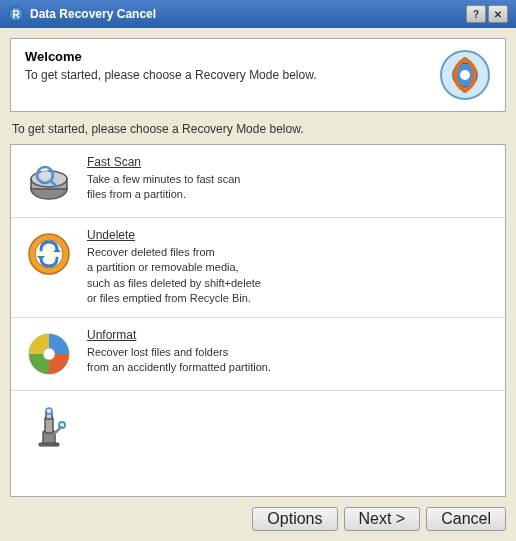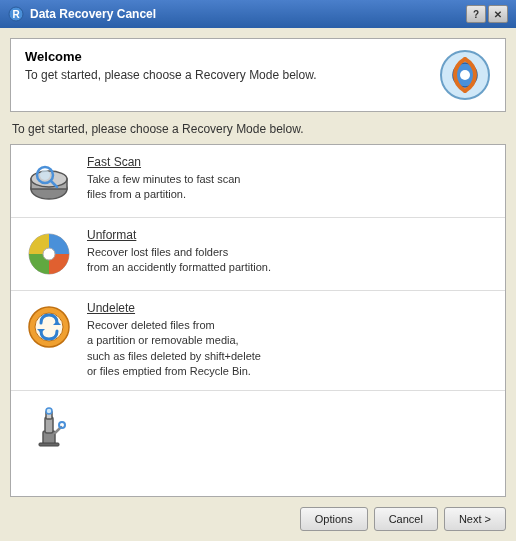--- a/index.html
+++ b/index.html
@@ -150,21 +150,21 @@
       display: flex;
       justify-content: flex-end;
       align-items: center;
       padding-top: 10px;
       gap: 6px;
     }
 
     .footer-btn {
       height: 24px;
       padding: 0 14px;
-      font-size: 11px;
+      font-size: 16px;
       background: linear-gradient(to bottom, #f5f5f5, #dcdcdc);
       border: 1px solid #999;
       border-radius: 3px;
       cursor: pointer;
       color: #222;
     }
 
     
   </style>
 </head>
@@ -219,74 +219,74 @@
       <div class="mode-text">
         <div class="mode-title">Fast Scan</div>
         <div class="mode-desc">Take a few minutes to fast scan<br>files from a partition.</div>
       </div>
     </div>
 
     <div class="mode-item">
       <div class="mode-icon-wrap">
         <svg width="48" height="48" viewBox="0 0 48 48">
 
+          <circle cx="24" cy="24" r="20" fill="#f0a030" stroke="#c07010" stroke-width="1.5"></circle>
+          <circle cx="24" cy="24" r="14" fill="#fff8e8" stroke="#c07010" stroke-width="1"></circle>
+
+          <path d="M16 20 Q16 12 24 12 Q32 12 32 20" fill="none" stroke="#3080d0" stroke-width="3" stroke-linecap="round"></path>
+          <polygon points="32,18 36,22 28,22" fill="#3080d0"></polygon>
+          <path d="M32 28 Q32 36 24 36 Q16 36 16 28" fill="none" stroke="#3080d0" stroke-width="3" stroke-linecap="round"></path>
+          <polygon points="16,30 12,26 20,26" fill="#3080d0"></polygon>
+        </svg>
+      </div>
+      <div class="mode-text">
+        <div class="mode-title">Undelete</div>
+        <div class="mode-desc">Recover deleted files from<br>a partition or removable media,<br>such as files deleted by shift+delete<br>or files emptied from Recycle Bin.</div>
+      </div>
+    </div>
+
+    <div class="mode-item">
+      <div class="mode-icon-wrap">
+        <svg width="48" height="48" viewBox="0 0 48 48">
+
           <circle cx="24" cy="24" r="20" fill="#ddd" stroke="#aaa" stroke-width="1"></circle>
 
           <path d="M24 24 L24 4 A20 20 0 0 1 44 24 Z" fill="#4a90d9"></path>
           <path d="M24 24 L44 24 A20 20 0 0 1 24 44 Z" fill="#e06030"></path>
           <path d="M24 24 L24 44 A20 20 0 0 1 4 24 Z" fill="#60a840"></path>
           <path d="M24 24 L4 24 A20 20 0 0 1 24 4 Z" fill="#e0c030"></path>
           <circle cx="24" cy="24" r="6" fill="white" stroke="#aaa" stroke-width="1"></circle>
         </svg>
       </div>
       <div class="mode-text">
         <div class="mode-title">Unformat</div>
         <div class="mode-desc">Recover lost files and folders<br>from an accidently formatted partition.</div>
       </div>
     </div>
 
     <div class="mode-item">
       <div class="mode-icon-wrap">
         <svg width="48" height="48" viewBox="0 0 48 48">
 
-          <circle cx="24" cy="24" r="20" fill="#f0a030" stroke="#c07010" stroke-width="1.5"></circle>
-          <circle cx="24" cy="24" r="14" fill="#fff8e8" stroke="#c07010" stroke-width="1"></circle>
-
-          <path d="M16 20 Q16 12 24 12 Q32 12 32 20" fill="none" stroke="#3080d0" stroke-width="3" stroke-linecap="round"></path>
-          <polygon points="32,18 36,22 28,22" fill="#3080d0"></polygon>
-          <path d="M32 28 Q32 36 24 36 Q16 36 16 28" fill="none" stroke="#3080d0" stroke-width="3" stroke-linecap="round"></path>
-          <polygon points="16,30 12,26 20,26" fill="#3080d0"></polygon>
-        </svg>
-      </div>
-      <div class="mode-text">
-        <div class="mode-title">Undelete</div>
-        <div class="mode-desc">Recover deleted files from<br>a partition or removable media,<br>such as files deleted by shift+delete<br>or files emptied from Recycle Bin.</div>
-      </div>
-    </div>
-
-    <div class="mode-item">
-      <div class="mode-icon-wrap">
-        <svg width="48" height="48" viewBox="0 0 48 48">
-
           <rect x="18" y="28" width="12" height="14" rx="2" fill="#888" stroke="#555" stroke-width="1.5"></rect>
           <rect x="20" y="14" width="8" height="16" rx="2" fill="#aaa" stroke="#555" stroke-width="1.5"></rect>
           <rect x="21" y="8" width="6" height="8" rx="1" fill="#ccc" stroke="#555" stroke-width="1.5"></rect>
           <circle cx="24" cy="8" r="3" fill="#d0e8f8" stroke="#4a90d9" stroke-width="1.5"></circle>
 
           <rect x="14" y="40" width="20" height="3" rx="1" fill="#666" stroke="#444" stroke-width="1"></rect>
 
           <line x1="30" y1="30" x2="36" y2="24" stroke="#888" stroke-width="2.5" stroke-linecap="round"></line>
           <circle cx="37" cy="22" r="3" fill="none" stroke="#4a90d9" stroke-width="2"></circle>
         </svg>
       </div>
       <div class="mode-text">
       </div>
     </div>
 
   </div>
 
   <div class="footer">
     <button class="footer-btn">Options</button>
+    <button class="footer-btn">Next &gt;</button>
     <button class="footer-btn">Cancel</button>
-    <button class="footer-btn">Next &gt;</button>
   </div>
 
 </div>
 
 </body></html>

